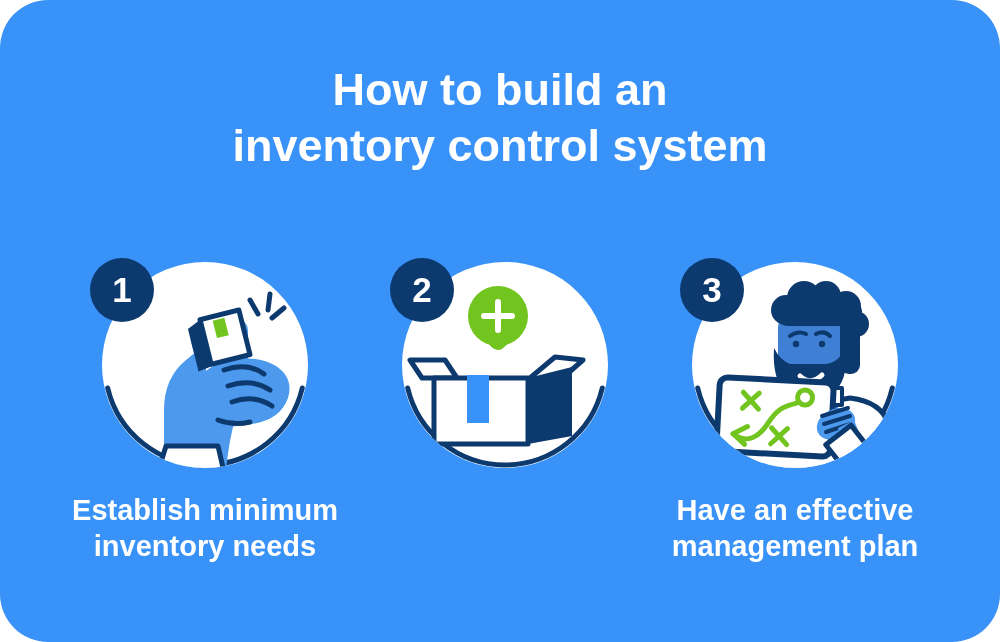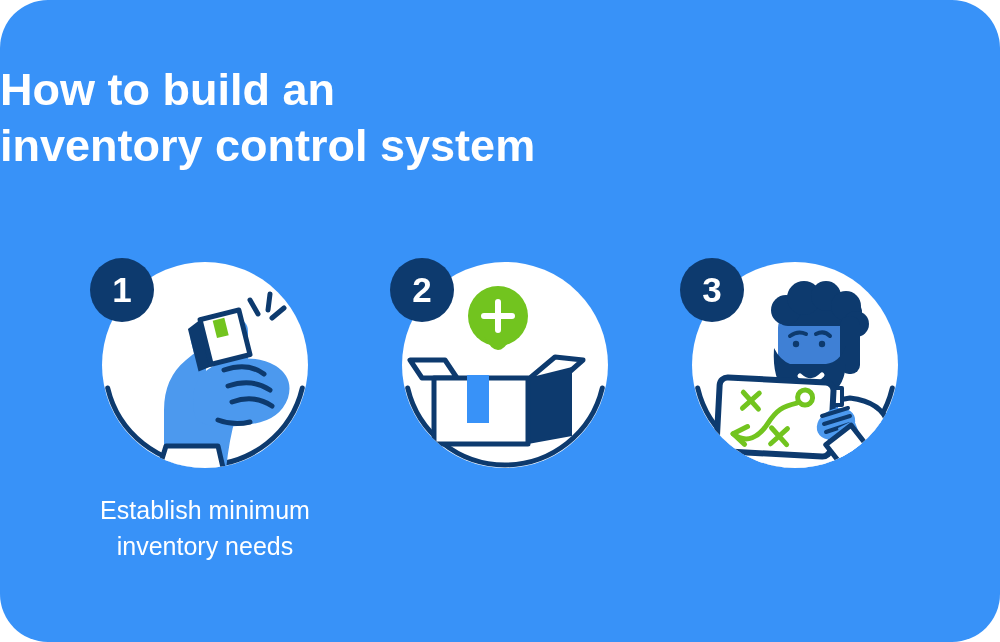--- a/index.html
+++ b/index.html
@@ -7,30 +7,30 @@
     --navy:#0D3A6E;
     --green:#72C41F;
     --hand-blue:#4C99EE;
     --face-blue:#3F80D5;
     --page:#FFFFFF;
   }
   *{box-sizing:border-box;margin:0;padding:0}
   html,body{width:1000px;height:642px;background:var(--page);font-family:"Liberation Sans",sans-serif}
   .poster{position:absolute;left:0;top:0;width:1000px;height:642px;background:var(--background);
           border-radius:48px;overflow:hidden}
-  .title{position:absolute;top:62px;left:0;width:100%;text-align:left;color:#fff;
+  .title{position:absolute;top:62px;left:0;width:100%;text-align:center;color:#fff;
          font-size:45px;font-weight:700;line-height:56px;white-space:pre-line}
   .step{position:absolute;top:260px;width:300px;text-align:center}
   .step.s1{left:55px}.step.s2{left:355px}.step.s3{left:645px}
   .circle-wrap{position:relative;width:210px;height:210px;margin:0 auto}
   .illus{display:block;width:210px;height:210px}
   .badge{position:absolute;left:-10px;top:-2px;width:64px;height:64px;border-radius:50%;
          background:var(--navy);color:#fff;font-size:35px;font-weight:700;
          display:flex;align-items:center;justify-content:center}
-  .caption{margin-top:22px;color:#fff;font-size:25px;font-weight:400;line-height:36px;white-space:pre-line}
+  .caption{margin-top:22px;color:#fff;font-size:29px;font-weight:700;line-height:36px;white-space:pre-line}
   
   .fw{fill:#fff}.fn{fill:var(--navy)}.fg{fill:var(--green)}.fb{fill:var(--background)}
   .fh{fill:var(--hand-blue)}.ff{fill:var(--face-blue)}
   .nf{fill:none}
   .sn{stroke:var(--navy)}.sw{stroke:#fff}.sg{stroke:var(--green)}
   .sn,.sw,.sg{stroke-linecap:round;stroke-linejoin:round}
 </style>
 </head>
 <body>
 
@@ -148,15 +148,17 @@
           <polygon class="fh" points="148,168 164,160 172,180 152,190"></polygon>
           <g transform="translate(157,186) rotate(-38)">
             <rect class="fw sn" stroke-width="5" x="-16" y="-14" width="32" height="28"></rect>
           </g>
         </g>
       </svg>
       <div class="badge">
         <span>3</span>
       </div>
     </div>
+    <div class="caption">Have an effective
+management plan</div>
   </div>
 
 </div>
 
 </body></html>

